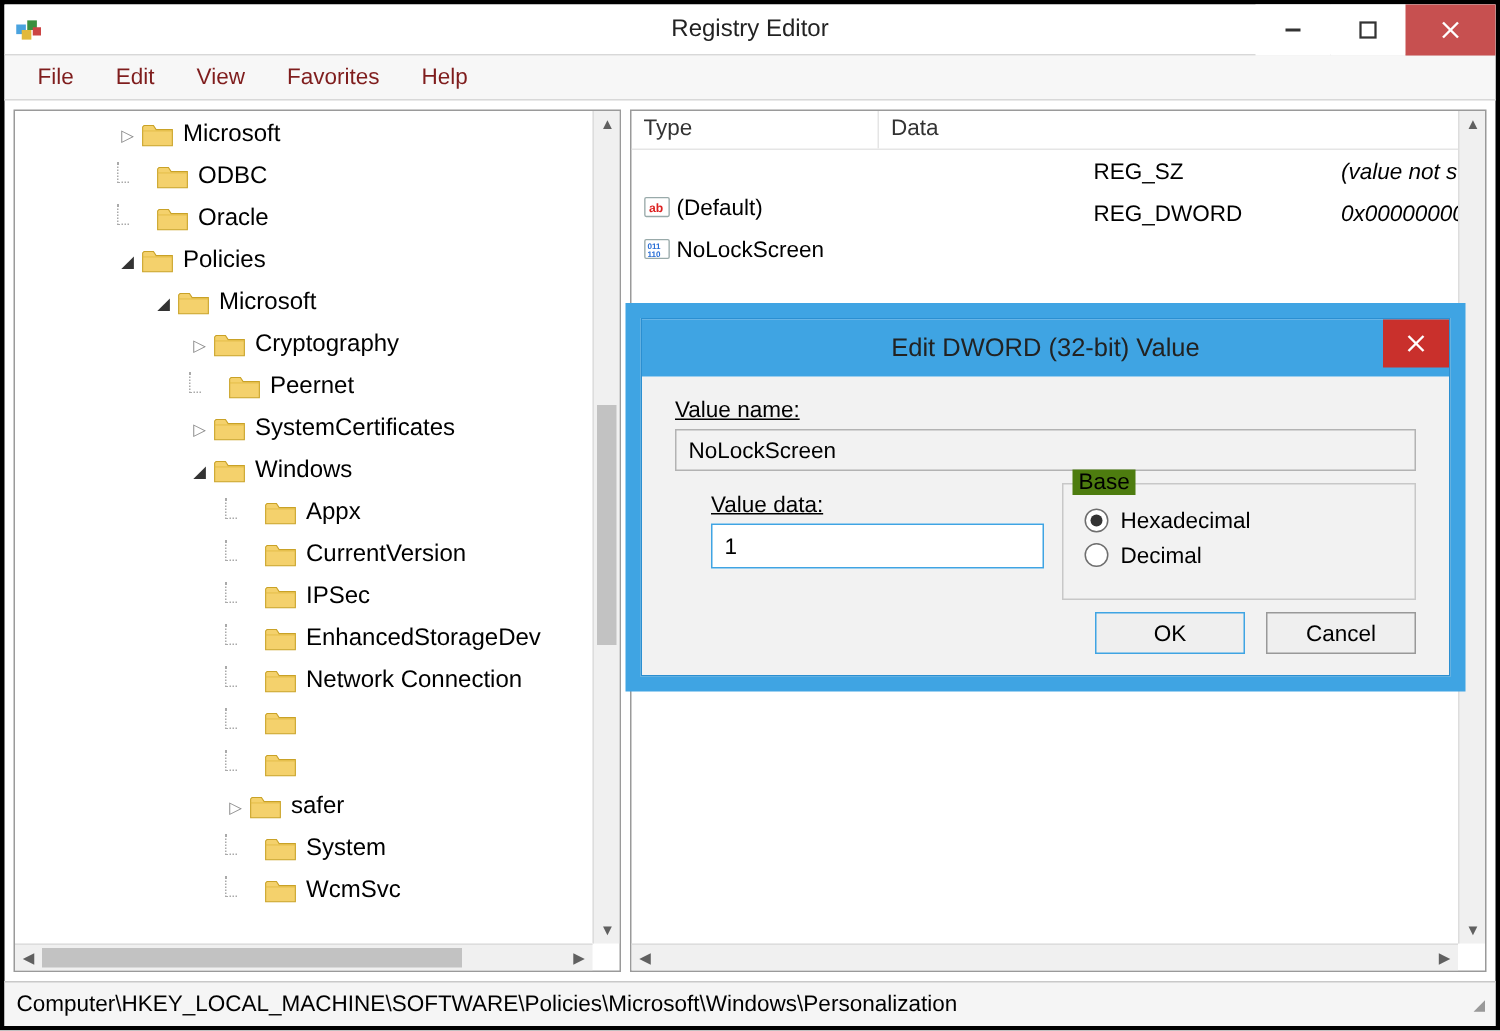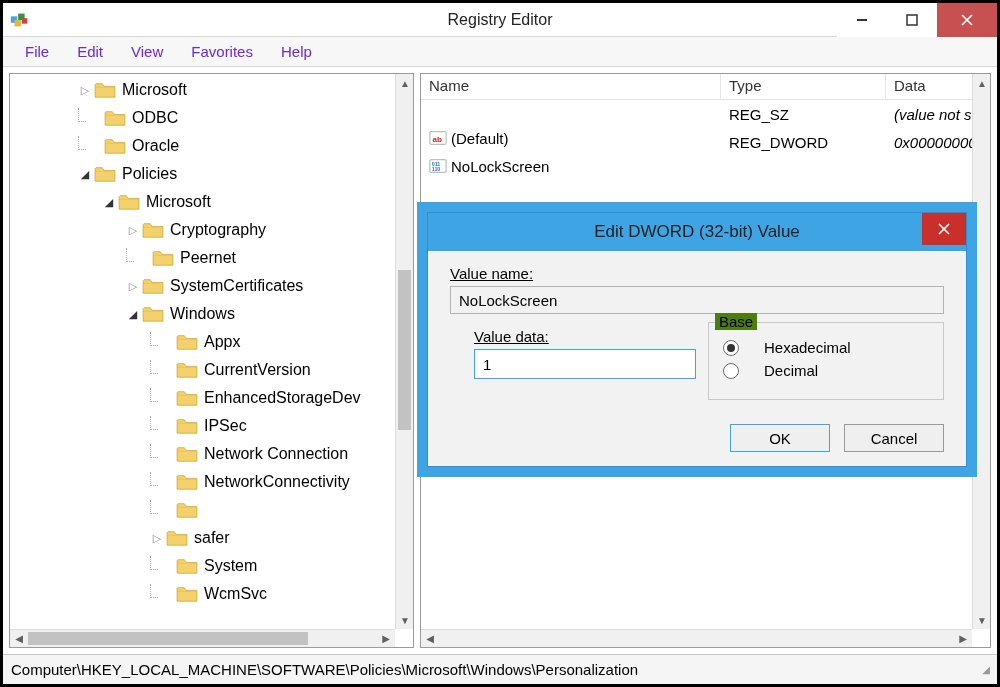--- a/index.html
+++ b/index.html
@@ -63,21 +63,21 @@
 }
 .menubar {
   height: 30px;
   background: #f7f7f7;
   border-bottom: 1px solid #d8d8d8;
   display: flex;
   align-items: center;
   padding-left: 8px;
   gap: 0;
   font-size: 15px;
-  color: #6d28d9;
+  color: #7f1d1d;
 }
 .menubar .menu-item {
   padding: 4px 14px;
 }
 .content {
   flex: 1;
   display: flex;
   padding: 6px;
   gap: 6px;
   min-height: 0;
@@ -280,22 +280,22 @@
 }
 .fieldset .legend {
   position: absolute;
   top: -10px; left: 6px;
   background: #4d7c0f;
   padding: 0 4px;
   font-size: 15px;
 }
 .radio-row {
   display: flex;
-  align-items: flex-end;
-  gap: 25px;
+  align-items: flex-start;
+  gap: 8px;
   margin: 6px 0;
   font-size: 15px;
 }
 .radio {
   width: 16px; height: 16px;
   border: 1px solid #6e6e6e;
   border-radius: 50%;
   display: inline-flex;
   align-items: center; justify-content: center;
   background: #fff;
@@ -303,21 +303,21 @@
 .radio.checked::after {
   content: '';
   width: 8px; height: 8px;
   background: #333;
   border-radius: 50%;
 }
 .dlg-buttons {
   display: flex;
   justify-content: flex-end;
   gap: 14px;
-  margin-top: 24px;
+  margin-top: 8px;
 }
 .dlg-btn {
   width: 100px;
   height: 28px;
   border: 1px solid #999;
   background: #efefef;
   font-size: 15px;
   display: flex; align-items: center; justify-content: center;
 }
 .dlg-btn.ok { border: 1px solid #3fa4e3; }
@@ -475,51 +475,50 @@
               <span class="label">CurrentVersion</span>
             </div>
             <div class="tree-row">
               <span class="spacer" style="width:140px"></span>
               <span class="dotline"></span>
               <span class="exp"></span>
               <svg class="folder-ico" viewBox="0 0 24 20">
                 <path d="M1 4 L1 18 L23 18 L23 6 L11 6 L9 3 L2 3 Z" fill="#f4d16c" stroke="#c9a227" stroke-width="0.8"></path>
                 <path d="M1 7 L23 7" stroke="#e0b93e" stroke-width="0.6"></path>
               </svg>
+              <span class="label">IPSec</span>
+            </div>
+            <div class="tree-row">
+              <span class="spacer" style="width:140px"></span>
+              <span class="dotline"></span>
+              <span class="exp"></span>
+              <svg class="folder-ico" viewBox="0 0 24 20">
+                <path d="M1 4 L1 18 L23 18 L23 6 L11 6 L9 3 L2 3 Z" fill="#f4d16c" stroke="#c9a227" stroke-width="0.8"></path>
+                <path d="M1 7 L23 7" stroke="#e0b93e" stroke-width="0.6"></path>
+              </svg>
               <span class="label">EnhancedStorageDev</span>
             </div>
             <div class="tree-row">
               <span class="spacer" style="width:140px"></span>
               <span class="dotline"></span>
               <span class="exp"></span>
               <svg class="folder-ico" viewBox="0 0 24 20">
                 <path d="M1 4 L1 18 L23 18 L23 6 L11 6 L9 3 L2 3 Z" fill="#f4d16c" stroke="#c9a227" stroke-width="0.8"></path>
                 <path d="M1 7 L23 7" stroke="#e0b93e" stroke-width="0.6"></path>
               </svg>
-              <span class="label">IPSec</span>
-            </div>
-            <div class="tree-row">
-              <span class="spacer" style="width:140px"></span>
-              <span class="dotline"></span>
-              <span class="exp"></span>
-              <svg class="folder-ico" viewBox="0 0 24 20">
-                <path d="M1 4 L1 18 L23 18 L23 6 L11 6 L9 3 L2 3 Z" fill="#f4d16c" stroke="#c9a227" stroke-width="0.8"></path>
-                <path d="M1 7 L23 7" stroke="#e0b93e" stroke-width="0.6"></path>
-              </svg>
               <span class="label">Network Connection</span>
             </div>
             <div class="tree-row">
               <span class="spacer" style="width:140px"></span>
               <span class="dotline"></span>
               <span class="exp"></span>
               <svg class="folder-ico" viewBox="0 0 24 20">
                 <path d="M1 4 L1 18 L23 18 L23 6 L11 6 L9 3 L2 3 Z" fill="#f4d16c" stroke="#c9a227" stroke-width="0.8"></path>
                 <path d="M1 7 L23 7" stroke="#e0b93e" stroke-width="0.6"></path>
               </svg>
-              <span class="label">NetworkConnectivity</span>
             </div>
             <div class="tree-row selected">
               <span class="spacer" style="width:140px"></span>
               <span class="dotline"></span>
               <span class="exp"></span>
               <svg class="folder-ico" viewBox="0 0 24 20">
                 <path d="M1 4 L1 18 L23 18 L23 6 L11 6 L9 3 L2 3 Z" fill="#f4d16c" stroke="#c9a227" stroke-width="0.8"></path>
                 <path d="M1 7 L23 7" stroke="#e0b93e" stroke-width="0.6"></path>
               </svg>
             </div>
@@ -565,21 +564,20 @@
             </div>
           <div class="scroll-arrow">▶</div>
         </div>
       </div>
     </div>
 
     <div class="pane list-pane">
       <div class="pane-body">
         <div class="listview">
           <div class="lv-header">
-            <div class="lv-col name">Name</div>
             <div class="lv-col type">Type</div>
             <div class="lv-col data">Data</div>
           </div>
           <div id="lv-rows">
               <div class="lv-row">
                 <div class="lv-cell name">
                   <svg class="val-ico" viewBox="0 0 20 20">
                     <rect x="1" y="3" width="18" height="14" rx="1" fill="#fff" stroke="#9aa" stroke-width="1"></rect>
                     <text x="4" y="14" font-size="9" fill="#d22" font-weight="bold">ab</text>
                   </svg>

